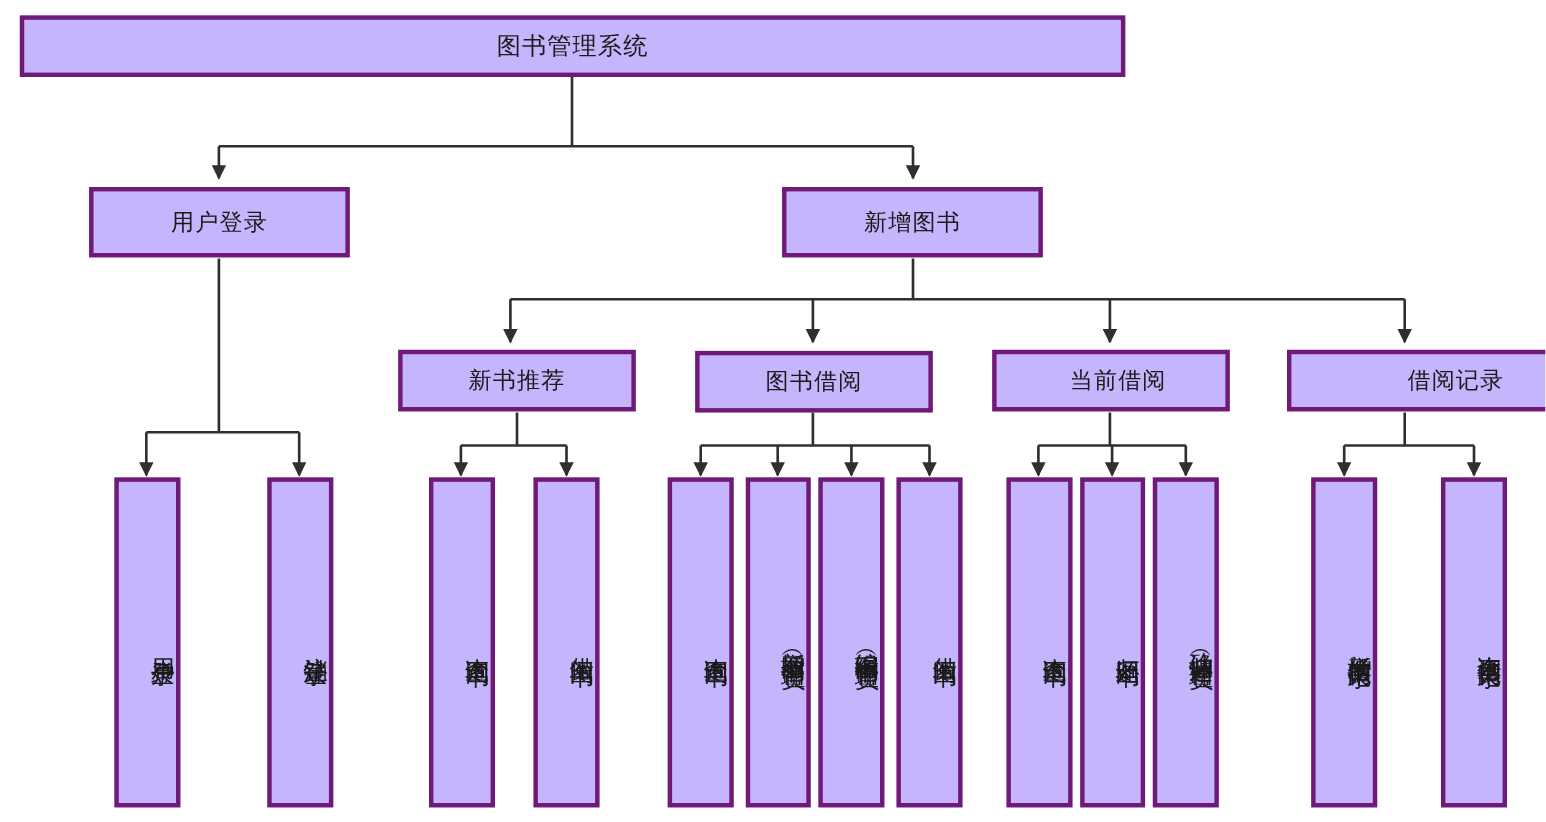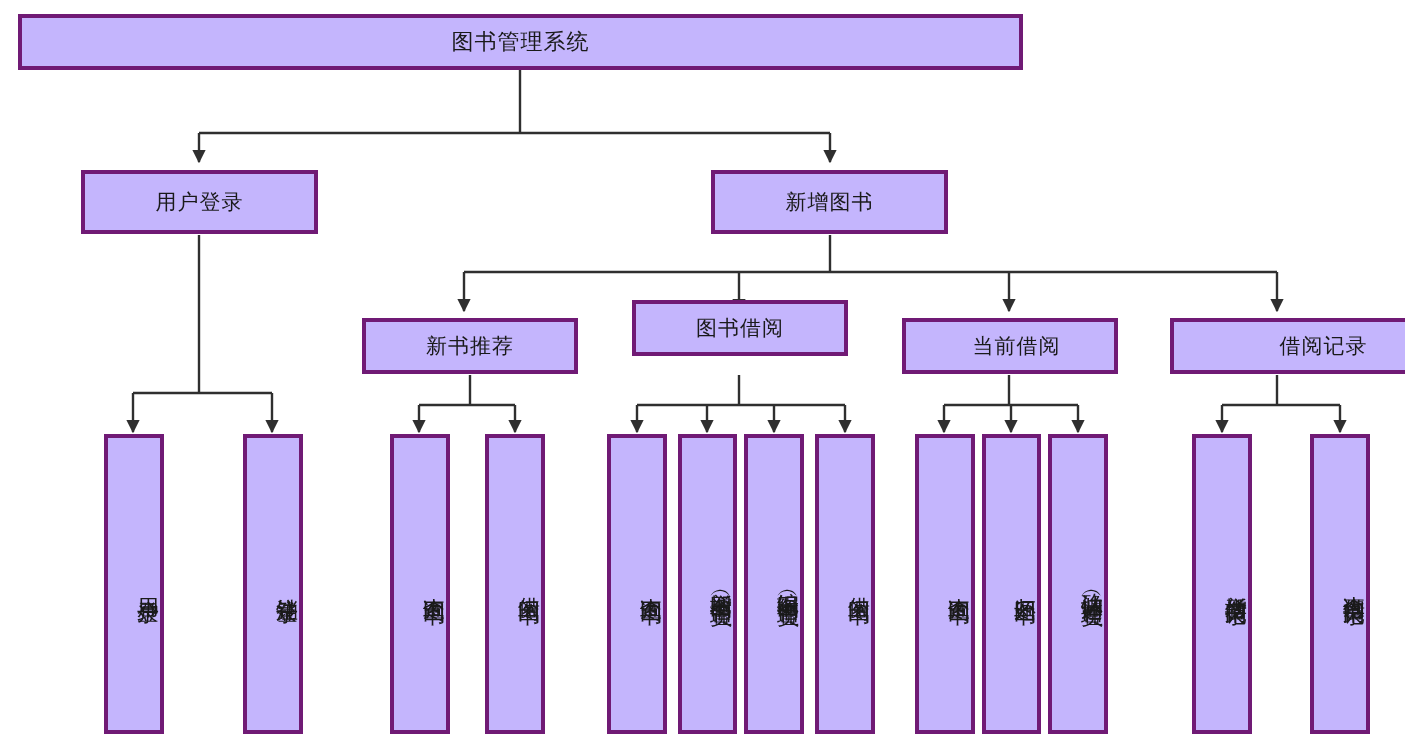--- a/index.html
+++ b/index.html
@@ -128,21 +128,21 @@
   </svg>
 
   <div class="node horiz root" style="left:18px; top:14px; width:1005px; height:56px;">图书管理系统</div>
 
   <div class="node horiz" style="left:81px; top:170px; width:237px; height:64px;">用户登录</div>
 
   <div class="node horiz" style="left:711px; top:170px; width:237px; height:64px;">新增图书</div>
 
   <div class="node horiz" style="left:362px; top:318px; width:216px; height:56px;">新书推荐</div>
 
-  <div class="node horiz" style="left:632px; top:300px; width:216px; height:56px;font-family:Liberation Serif, serif;">图书借阅</div>
+  <div class="node horiz" style="left:632px; top:319px; width:216px; height:56px;font-family:Liberation Serif, serif;">图书借阅</div>
 
   <div class="node horiz" style="left:902px; top:318px; width:216px; height:56px;padding-left:13px;">当前借阅</div>
 
   <div class="node horiz" style="left:1170px; top:318px; width:260px; height:56px;padding-left:47px;">借阅记录</div>
 
   <div class="node vert" style="left:104px; top:434px; width:60px; height:300px;">
     <span class="vtext">用户登录</span>
   </div>
 
   <div class="node vert" style="left:243px; top:434px; width:60px; height:300px;">

